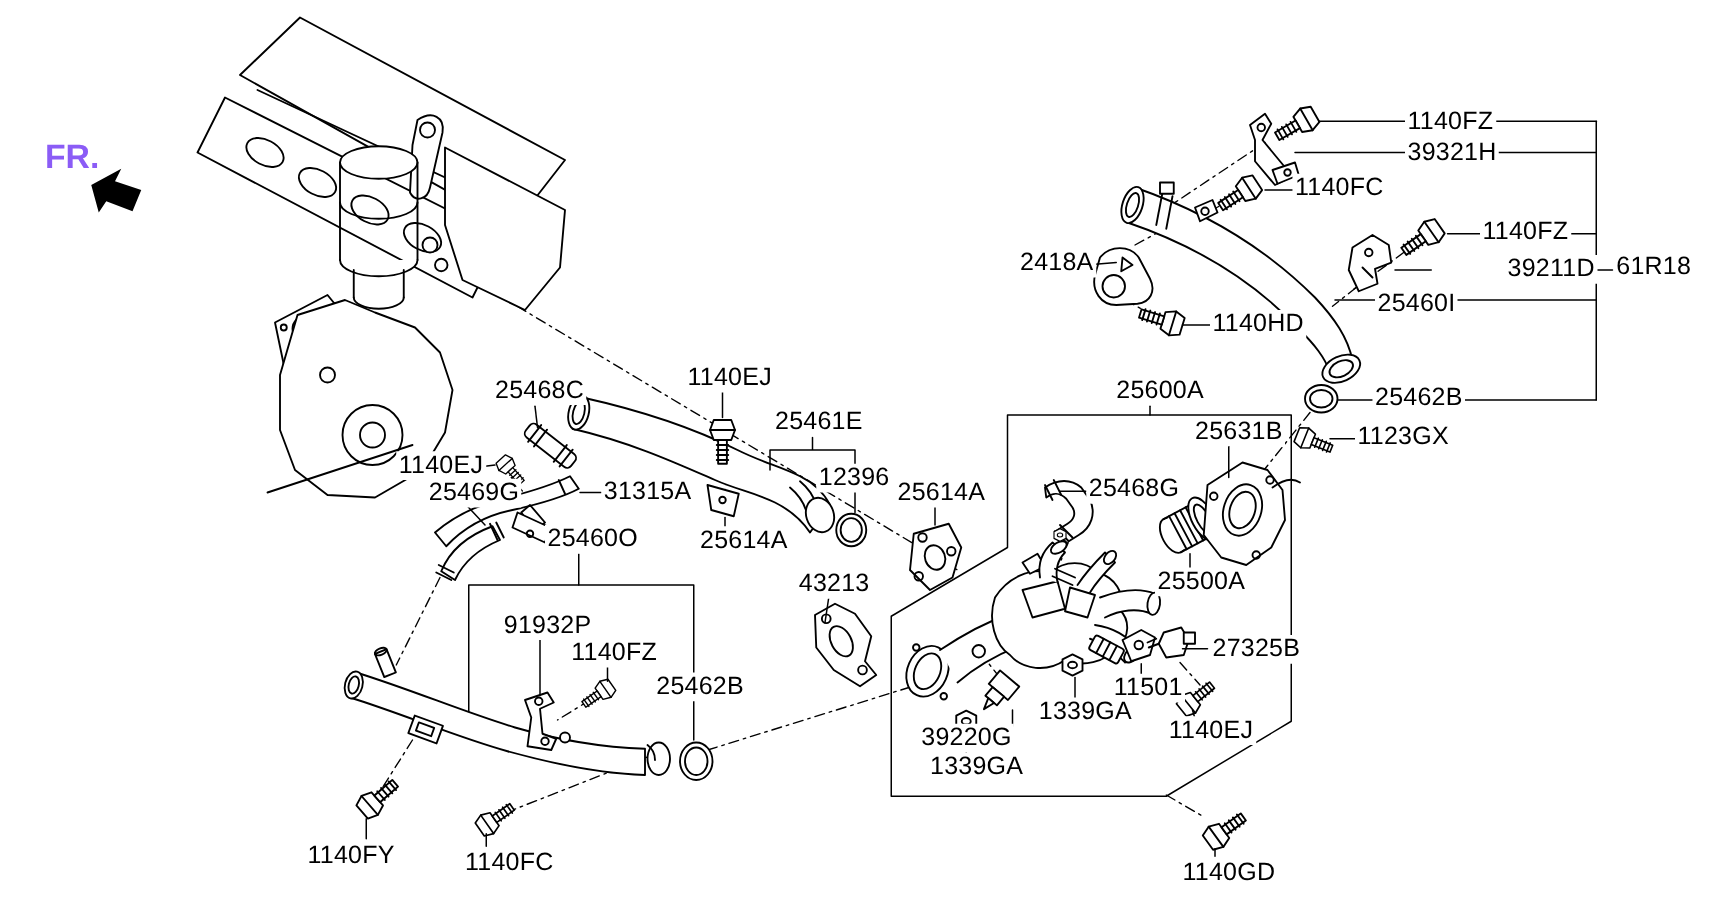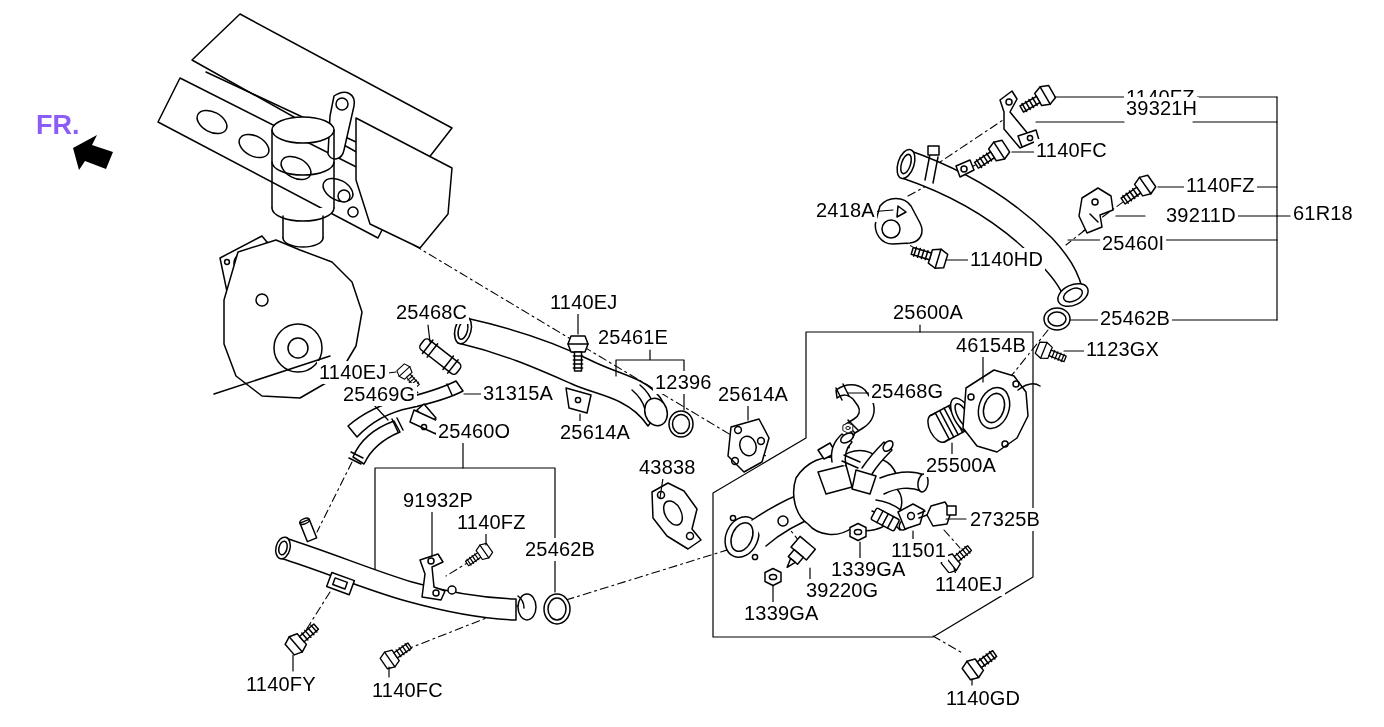--- a/index.html
+++ b/index.html
@@ -341,51 +341,51 @@
     <line x1="389" y1="667" x2="389" y2="677"></line>
     <line x1="972" y1="679" x2="972" y2="685"></line>
   </g>
 
   <path d="M73,148 L97,135 L92,145 L113,152 L106,169 L85,161 L79,170 Z" fill="#000" stroke="none"></path>
 </svg>
 
 <div class="fr" style="left:36px;top:112px">FR.</div>
 
 <div class="lbl" style="left:1124px;top:86px">1140FZ</div>
-<div class="lbl" style="left:1124px;top:97px">39321H</div>
+<div class="lbl" style="left:1124px;top:111px">39321H</div>
 <div class="lbl" style="left:1034px;top:139px">1140FC</div>
 <div class="lbl" style="left:1184px;top:174px">1140FZ</div>
-<div class="lbl" style="left:1164px;top:204px">39211D</div>
+<div class="lbl" style="left:1204px;top:204px">39211D</div>
 <div class="lbl" style="left:1291px;top:202px">61R18</div>
 <div class="lbl" style="left:1100px;top:232px">25460I</div>
 <div class="lbl" style="left:814px;top:199px">2418A</div>
 <div class="lbl" style="left:968px;top:248px">1140HD</div>
 <div class="lbl" style="left:1098px;top:307px">25462B</div>
 <div class="lbl" style="left:1084px;top:338px">1123GX</div>
 <div class="lbl" style="left:891px;top:301px">25600A</div>
-<div class="lbl" style="left:954px;top:334px">46154B</div>
+<div class="lbl" style="left:954px;top:334px">25631B</div>
 <div class="lbl" style="left:394px;top:301px">25468C</div>
 <div class="lbl" style="left:548px;top:291px">1140EJ</div>
-<div class="lbl" style="left:596px;top:326px">25461E</div>
+<div class="lbl" style="left:618px;top:326px">25461E</div>
 <div class="lbl" style="left:653px;top:371px">12396</div>
 <div class="lbl" style="left:716px;top:383px">25614A</div>
 <div class="lbl" style="left:869px;top:380px">25468G</div>
 <div class="lbl" style="left:481px;top:382px">31315A</div>
 <div class="lbl" style="left:317px;top:361px">1140EJ</div>
 <div class="lbl" style="left:341px;top:383px">25469G</div>
 <div class="lbl" style="left:436px;top:420px">25460O</div>
 <div class="lbl" style="left:558px;top:421px">25614A</div>
-<div class="lbl" style="left:637px;top:456px">43838</div>
+<div class="lbl" style="left:637px;top:456px">43213</div>
 <div class="lbl" style="left:924px;top:454px">25500A</div>
 <div class="lbl" style="left:401px;top:489px">91932P</div>
 <div class="lbl" style="left:455px;top:511px">1140FZ</div>
 <div class="lbl" style="left:523px;top:538px">25462B</div>
 <div class="lbl" style="left:968px;top:508px">27325B</div>
 <div class="lbl" style="left:889px;top:539px">11501</div>
 <div class="lbl" style="left:829px;top:558px">1339GA</div>
 <div class="lbl" style="left:933px;top:573px">1140EJ</div>
-<div class="lbl" style="left:804px;top:579px">39220G</div>
+<div class="lbl" style="left:735px;top:579px">39220G</div>
 <div class="lbl" style="left:742px;top:602px">1339GA</div>
 <div class="lbl" style="left:244px;top:673px">1140FY</div>
 <div class="lbl" style="left:370px;top:679px">1140FC</div>
 <div class="lbl" style="left:944px;top:687px">1140GD</div>
 
 </div>
 
 </body></html>

